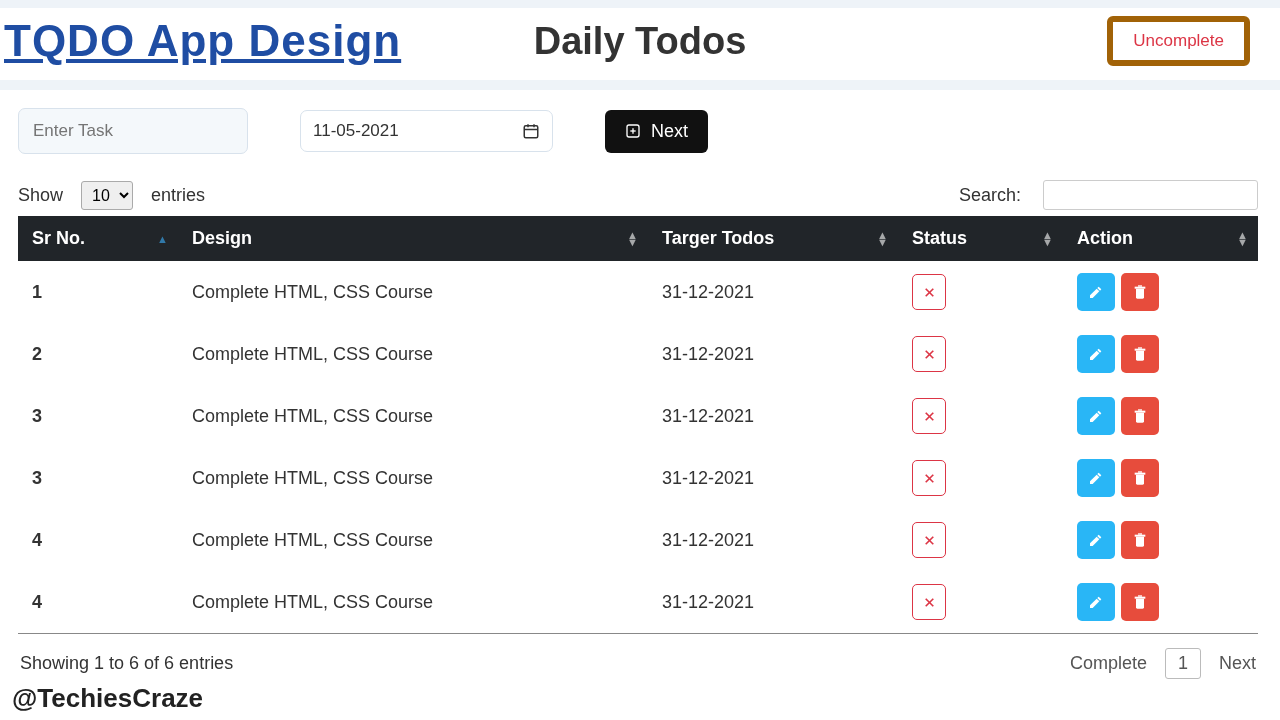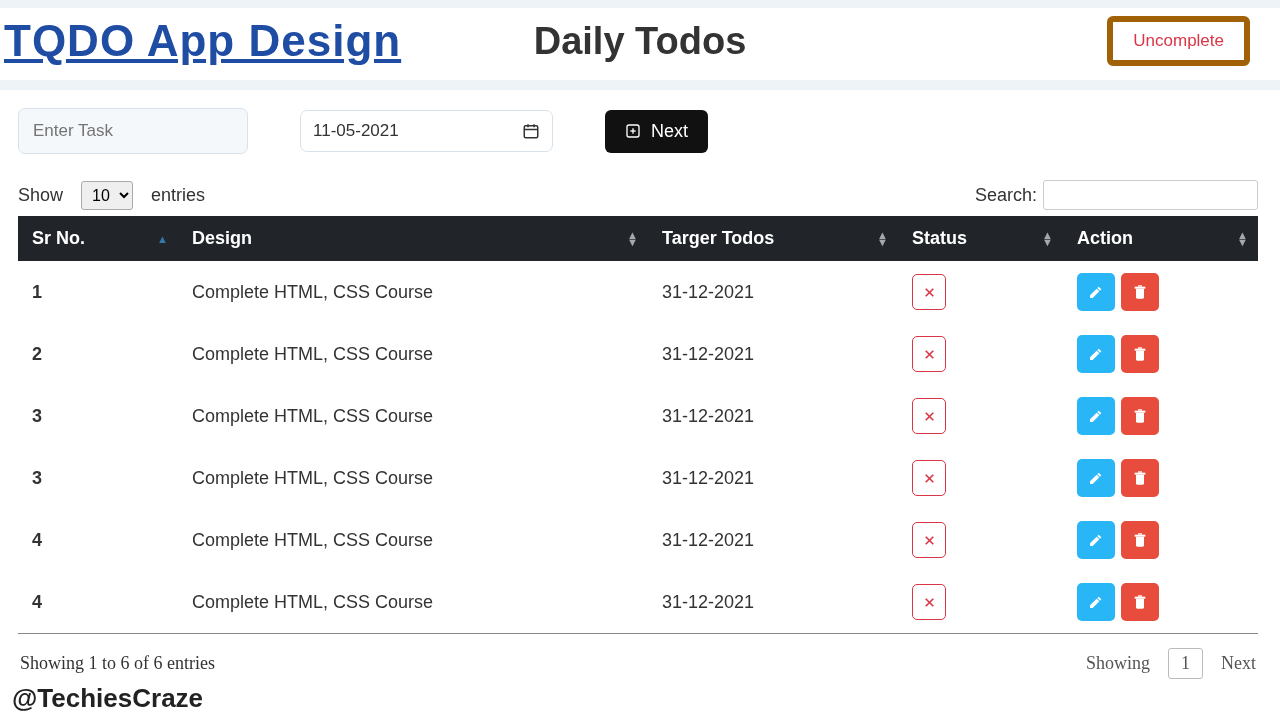--- a/index.html
+++ b/index.html
@@ -14,36 +14,36 @@
 .input-row { display:flex; gap:52px; align-items:center; margin-bottom:26px;}
 .task-input { width:230px; padding:12px 14px; border:1px solid #d8e2ec; background:#f4f8fb; border-radius:7px; font-size:17px; color:#666;}
 .date-input-wrap { width:253px; padding:10px 12px; border:1px solid #d8e2ec; background:#fff; border-radius:7px; font-size:17px; display:flex; align-items:center; justify-content:space-between;}
 .date-input-wrap span { color:#333; font-weight:500;}
 .cal-icon { width:18px; height:18px;}
 .add-btn { background:#111; color:#fff; border:none; padding:11px 20px; border-radius:6px; font-size:18px; display:flex; align-items:center; gap:10px; cursor:pointer;}
 .plus-icon { width:16px; height:16px; fill:#fff;}
 .controls-row { display:flex; justify-content:space-between; align-items:center; margin-bottom:6px; font-size:18px;}
 .show-entries { display:flex; align-items:center; gap:18px;}
 .show-entries select { padding:4px 6px; border:1px solid #aaa; border-radius:3px; font-size:16px;}
-.search-wrap { display:flex; align-items:center; gap:6px;margin-left:38px;}
+.search-wrap { display:flex; align-items:center; gap:22px;margin-left:38px;}
 .search-wrap input { width:215px; padding:5px 8px; border:1px solid #ccc; border-radius:3px; font-size:16px;}
 table { width:100%; border-collapse:collapse;}
 thead { background:#212529; color:#fff;border-radius:22px;}
 th { text-align:left; padding:12px 14px; font-size:18px; font-weight:700; position:relative;}
 th .sort { position:absolute; right:10px; top:50%; transform:translateY(-50%); font-size:11px; opacity:.6; display:flex; flex-direction:column; line-height:7px;}
 th.sorted-asc .sort-up { color:#3db2ff; opacity:1;}
 td { padding:12px 14px; font-size:18px; border-bottom:0;}
 td.srno { font-weight:700;}
 .status-btn { width:34px; height:36px; border:1px solid #dc3545; background:#fff; color:#dc3545; border-radius:5px; cursor:pointer; display:flex; align-items:center; justify-content:center;}
 .actions { display:flex; gap:6px;}
 .edit-btn { width:38px; height:38px; background:#29b6f6; border:none; border-radius:5px; cursor:pointer; display:flex; align-items:center; justify-content:center;}
 .del-btn { width:38px; height:38px; background:#e74c3c; border:none; border-radius:5px; cursor:pointer; display:flex; align-items:center; justify-content:center;}
 .icon-sm { width:16px; height:16px; fill:#fff;}
 tbody tr:last-child td { border-bottom:1px solid #888;}
-.footer-row { display:flex; justify-content:space-between; align-items:center; padding:14px 2px 0 2px; font-size:18px;font-family:Liberation Serif, serif;}
+.footer-row { display:flex; justify-content:space-between; align-items:center; padding:14px 2px 0 2px; font-size:18px;}
 .pager { display:flex; align-items:center; gap:18px;}
 .pager .page-num { border:1px solid #bbb; padding:4px 12px; border-radius:3px;}
 .pager span { cursor:pointer; color:#555;}
 .watermark { position:absolute; left:12px; bottom:6px; font-size:26px; font-weight:600; color:#222;}
 </style>
 </head>
 <body>
 
 <div class="top-band"></div>
 <div class="header">
@@ -291,20 +291,20 @@
         </button>
       </div>
     </td>
         </tr>
       </tbody>
   </table>
 
   <div class="footer-row">
     <div>Showing 1 to 6 of 6 entries</div>
     <div class="pager">
-      <span>Showing</span>
+      <span>Complete</span>
       <span class="page-num">1</span>
       <span>Next</span>
     </div>
   </div>
 </div>
 
 <div class="watermark">@TechiesCraze</div>
 
 </body></html>

